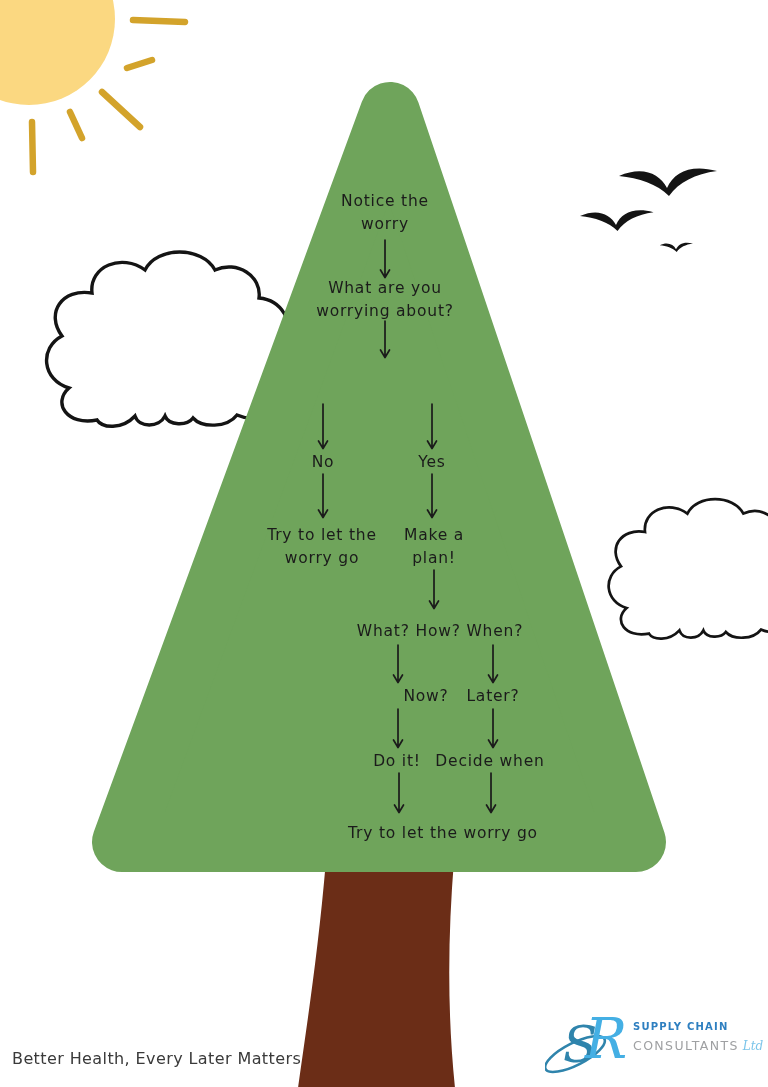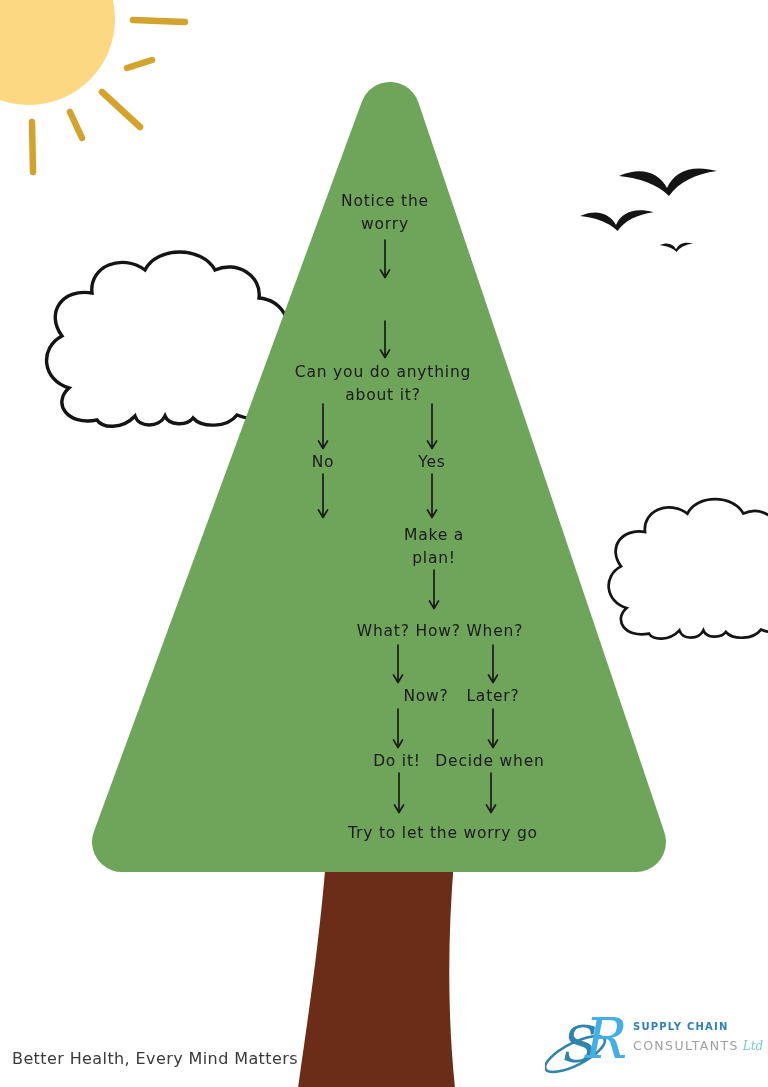--- a/index.html
+++ b/index.html
@@ -136,34 +136,36 @@
       <path d="M493 645 V682 M488.5 675 L493 682.5 L497.5 675"></path>
       <path d="M398 709 V747 M393.5 740 L398 747.5 L402.5 740"></path>
       <path d="M493 709 V747 M488.5 740 L493 747.5 L497.5 740"></path>
       <path d="M399 773 V812 M394.5 805 L399 812.5 L403.5 805"></path>
       <path d="M491 773 V812 M486.5 805 L491 812.5 L495.5 805"></path>
     </g>
   </svg>
 
   <div class="node" style="left:385px; top:190px;">Notice the
 worry</div>
-  <div class="node" style="left:383px; top:361px;">Can you do anything
-about it?</div>
+  <div class="node" style="left:385px; top:277px;">What are you
+worrying about?</div>
   <div class="node" style="left:323px; top:451px;">No</div>
   <div class="node" style="left:432px; top:451px;">Yes</div>
+  <div class="node" style="left:322px; top:524px;">Try to let the
+worry go</div>
   <div class="node" style="left:434px; top:524px;">Make a
 plan!</div>
   <div class="node" style="left:440px; top:620px;">What? How? When?</div>
   <div class="node" style="left:398px; top:685px;margin-left:28px;">Now?</div>
   <div class="node" style="left:493px; top:685px;">Later?</div>
   <div class="node" style="left:397px; top:750px;">Do it!</div>
   <div class="node" style="left:490px; top:750px;">Decide when</div>
   <div class="node" style="left:443px; top:822px;">Try to let the worry go</div>
 
-  <div class="tagline">Better Health, Every Mind Matters</div>
+  <div class="tagline">Better Health, Every Later Matters</div>
 
   <div class="logo-block">
     <svg class="logo-monogram-svg" viewBox="0 0 120 82">
       <ellipse cx="30" cy="54" rx="33" ry="11" transform="rotate(-27 30 54)" fill="none" stroke="#2F84AC" stroke-width="2.6"></ellipse>
       <text x="18" y="62" font-family="DejaVu Serif, serif" font-style="italic" font-size="50" fill="#2F84AC">S</text>
       <text x="40" y="58" font-family="DejaVu Serif, serif" font-style="italic" font-size="56" fill="#44AFE4">R</text>
     </svg>
     <div class="logo-text">
       <div class="logo-line1">SUPPLY CHAIN</div>
       <div class="logo-line2"><span>CONSULTANTS</span><span class="logo-suffix">Ltd</span></div>

